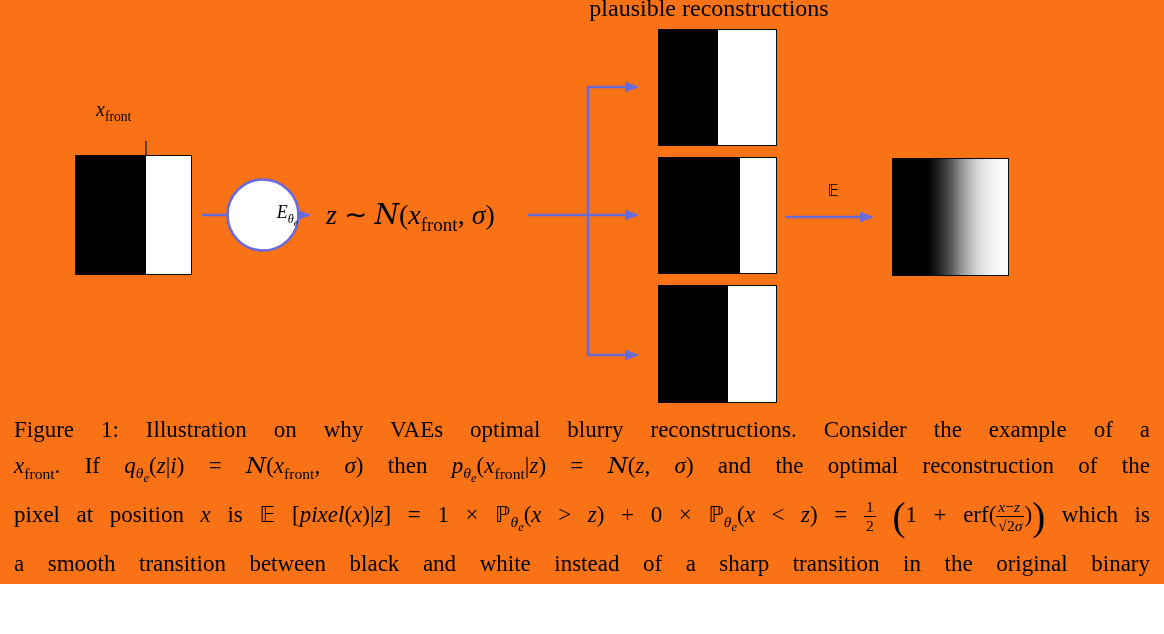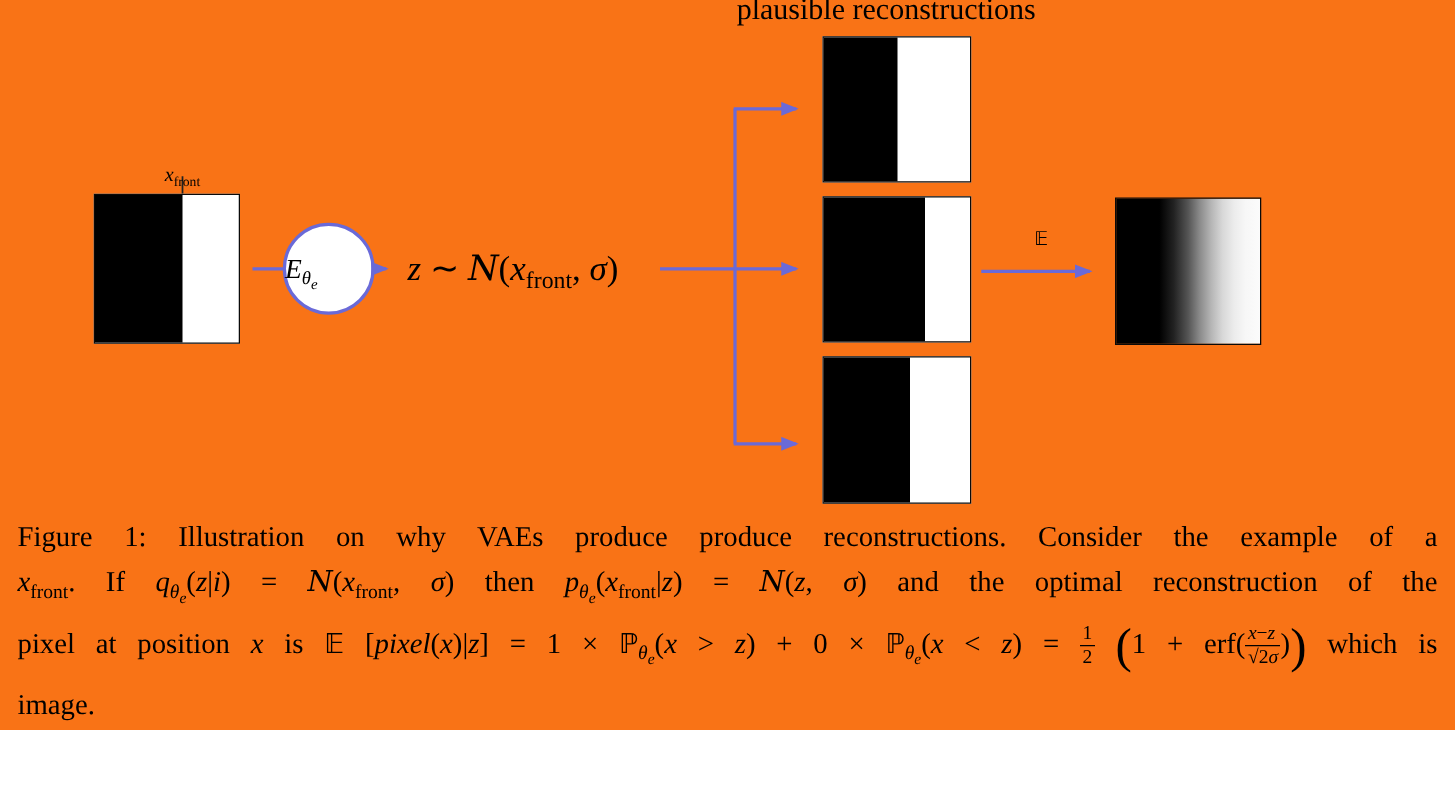--- a/index.html
+++ b/index.html
@@ -14,22 +14,22 @@
     color: #000;
     overflow: hidden;
   }
   .diagram { position: absolute; left: 0; top: 0; width: 1164px; height: 410px; }
   .overlay { position: absolute; left: 0; top: 0; }
 
   
   .dlabel { position: absolute; white-space: nowrap; }
   .lbl-plausible { left: 479px; top: -5px; width: 460px; text-align: center; font-size: 24px; }
   .lbl-optimal   { left: 816px; top: 114px; width: 262px; text-align: center; font-size: 24px; }
-  .lbl-xfront    { left: 96px;  top: 132px; width: 100px; text-align: center; font-size: 16px; }
-  .lbl-encoder   { left: 228px; top: 202px; width: 70px;  text-align: left; font-size: 22px; }
+  .lbl-xfront    { left: 96px;  top: 98px; width: 100px; text-align: left; font-size: 20px; }
+  .lbl-encoder   { left: 228px; top: 202px; width: 70px;  text-align: right; font-size: 18px; }
   .lbl-z         { left: 326px; top: 198px; width: 200px; font-size: 28px; }
   .lbl-E         { left: 812px; top: 182px; width: 42px;  text-align: center; font-size: 25px; }
 
   
   .bwimg { position: absolute; background: #ffffff; border: 1.5px solid #0a0a0a; }
   .bwimg .blackpart { height: 100%; background: #000; }
   .img-input { left: 75px;  top: 155px; width: 117px; height: 120px; }
   .img-p1    { left: 658px; top: 29px;  width: 119px; height: 117px; }
   .img-p2    { left: 658px; top: 157px; width: 119px; height: 117px; }
   .img-p3    { left: 658px; top: 285px; width: 119px; height: 118px; }
@@ -120,19 +120,20 @@
 
     <div class="bwimg img-p3">
       <div class="blackpart" style="width: 59%;"></div>
     </div>
 
     <div class="bwimg img-opt"></div>
 
   </div>
 
   <div class="caption">
-    <p>Figure 1: Illustration on why VAEs produce produce reconstructions. Consider the example of a</p>
+    <p>Figure 1: Illustration on why VAEs optimal blurry reconstructions. Consider the example of a</p>
     <p><i>x</i><sub>front</sub>. If <i>q</i><sub><i>θ</i><sub><i>e</i></sub></sub>(<i>z</i>|<i>i</i>) = <span class="cal">N</span>(<i>x</i><sub>front</sub>, <i>σ</i>) then <i>p</i><sub><i>θ</i><sub><i>e</i></sub></sub>(<i>x</i><sub>front</sub>|<i>z</i>) = <span class="cal">N</span>(<i>z</i>, <i>σ</i>) and the optimal reconstruction of the</p>
     <p>pixel at position <i>x</i> is <span class="bb">𝔼</span> [<i>pixel</i>(<i>x</i>)|<i>z</i>] = 1 × <span class="bb">ℙ</span><sub><i>θ</i><sub><i>e</i></sub></sub>(<i>x</i> &gt; <i>z</i>) + 0 × <span class="bb">ℙ</span><sub><i>θ</i><sub><i>e</i></sub></sub>(<i>x</i> &lt; <i>z</i>) = <span class="frac"><span class="num">1</span><span class="den">2</span></span> <span class="bigp">(</span>1 + erf(<span class="frac"><span class="num"><i>x</i>−<i>z</i></span><span class="den">√2<i>σ</i></span></span>)<span class="bigp">)</span> which is</p>
+    <p>a smooth transition between black and white instead of a sharp transition in the original binary</p>
     <p class="lastline">image.</p>
   </div>
 
 </div>
 
 </body></html>

